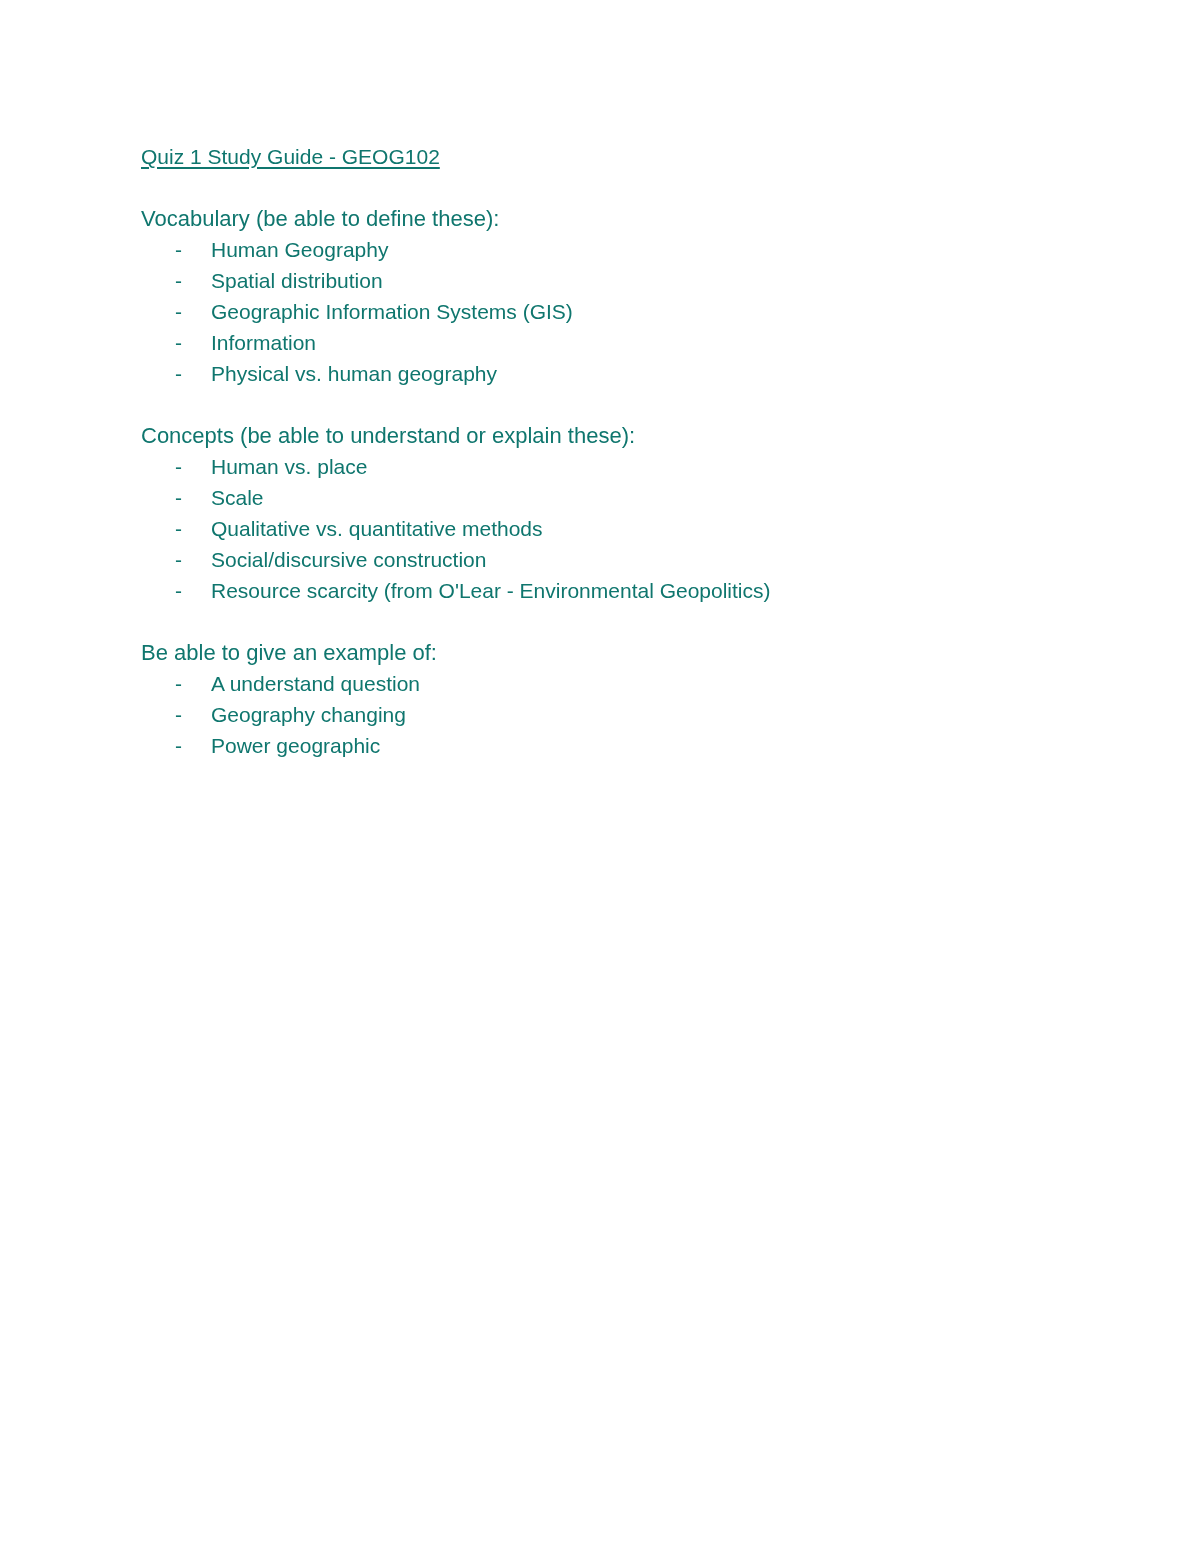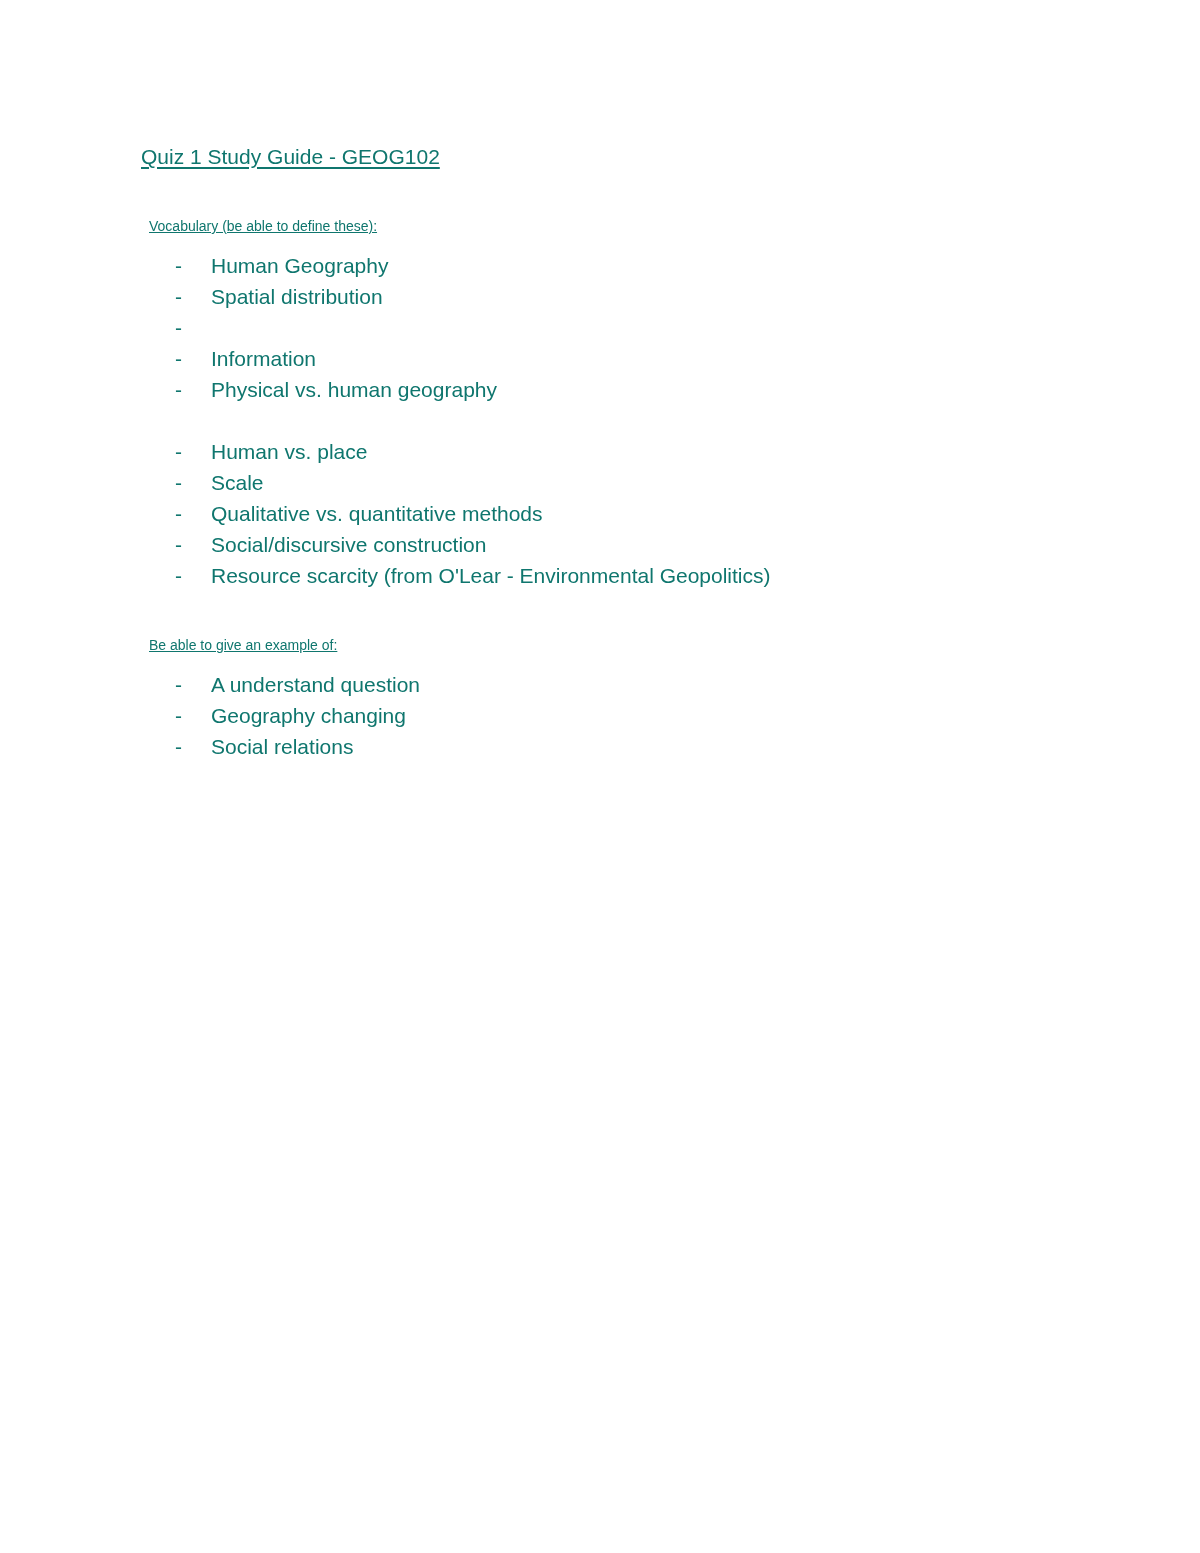--- a/index.html
+++ b/index.html
@@ -12,58 +12,59 @@
       font-size: 21px;
     }
     .content { position: absolute; left: 141px; top: 141px; width: 960px; }
     .title {
       text-decoration: underline;
       text-underline-offset: 3px;
       height: 31px; line-height: 31px;
       margin: 0; font-weight: normal; font-size: 21px;
     }
     .spacer { height: 31px; }
-    .section-heading { height: 31px; line-height: 31px; margin: 8px; font-weight: normal; font-size: 14px; text-decoration: underline; }
+    .section-heading { height: 31px; line-height: 31px; margin: 0; font-weight: normal; font-size: 22px; }
     ul.dash-list { list-style: none; margin: 0; padding: 0; }
     ul.dash-list li { position: relative; height: 31px; line-height: 31px; padding-left: 70px; }
     ul.dash-list li .dash { position: absolute; left: 34px; top: 0; }
   </style>
 </head>
 <body>
 
 <div class="page">
   <div class="content">
     <h1 class="title">Quiz 1 Study Guide - GEOG102</h1>
     <div class="spacer"></div>
 
     <section>
       <p class="section-heading">Vocabulary (be able to define these):</p>
       <ul class="dash-list">
         <li><span class="dash">-</span><span>Human Geography</span></li>
         <li><span class="dash">-</span><span>Spatial distribution</span></li>
-        <li><span class="dash">-</span></li>
+        <li><span class="dash">-</span><span>Geographic Information Systems (GIS)</span></li>
         <li><span class="dash">-</span><span>Information</span></li>
         <li><span class="dash">-</span><span>Physical vs. human geography</span></li>
       </ul>
     </section>
     <div class="spacer"></div>
 
     <section>
+      <p class="section-heading">Concepts (be able to understand or explain these):</p>
       <ul class="dash-list">
         <li><span class="dash">-</span><span>Human vs. place</span></li>
         <li><span class="dash">-</span><span>Scale</span></li>
         <li><span class="dash">-</span><span>Qualitative vs. quantitative methods</span></li>
         <li><span class="dash">-</span><span>Social/discursive construction</span></li>
         <li><span class="dash">-</span><span>Resource scarcity (from O'Lear - Environmental Geopolitics)</span></li>
       </ul>
     </section>
     <div class="spacer"></div>
 
     <section>
       <p class="section-heading">Be able to give an example of:</p>
       <ul class="dash-list">
         <li><span class="dash">-</span><span>A understand question</span></li>
         <li><span class="dash">-</span><span>Geography changing</span></li>
-        <li><span class="dash">-</span><span>Social relations</span></li>
+        <li><span class="dash">-</span><span>Power geographic</span></li>
       </ul>
     </section>
   </div>
 </div>
 
 </body></html>

